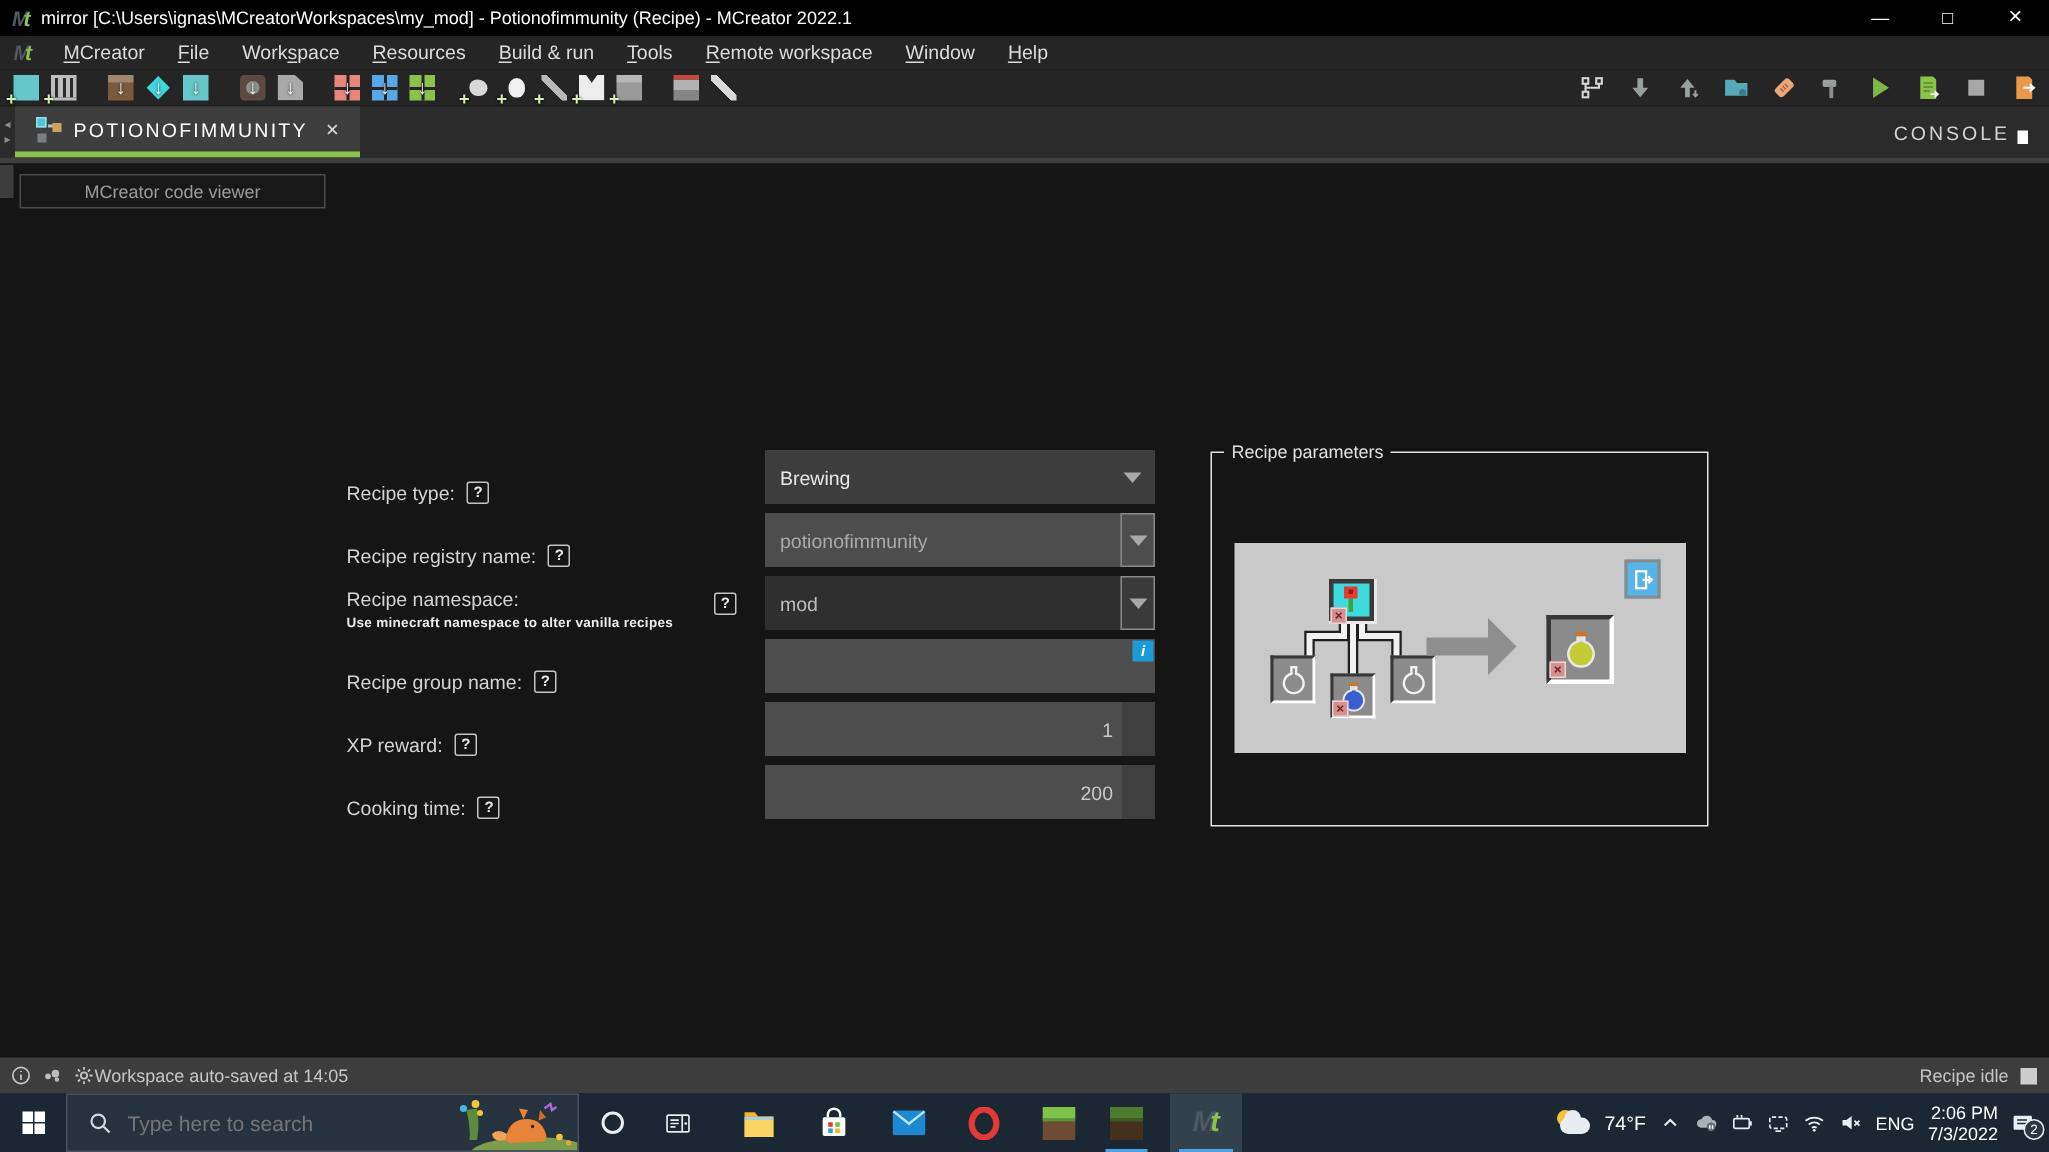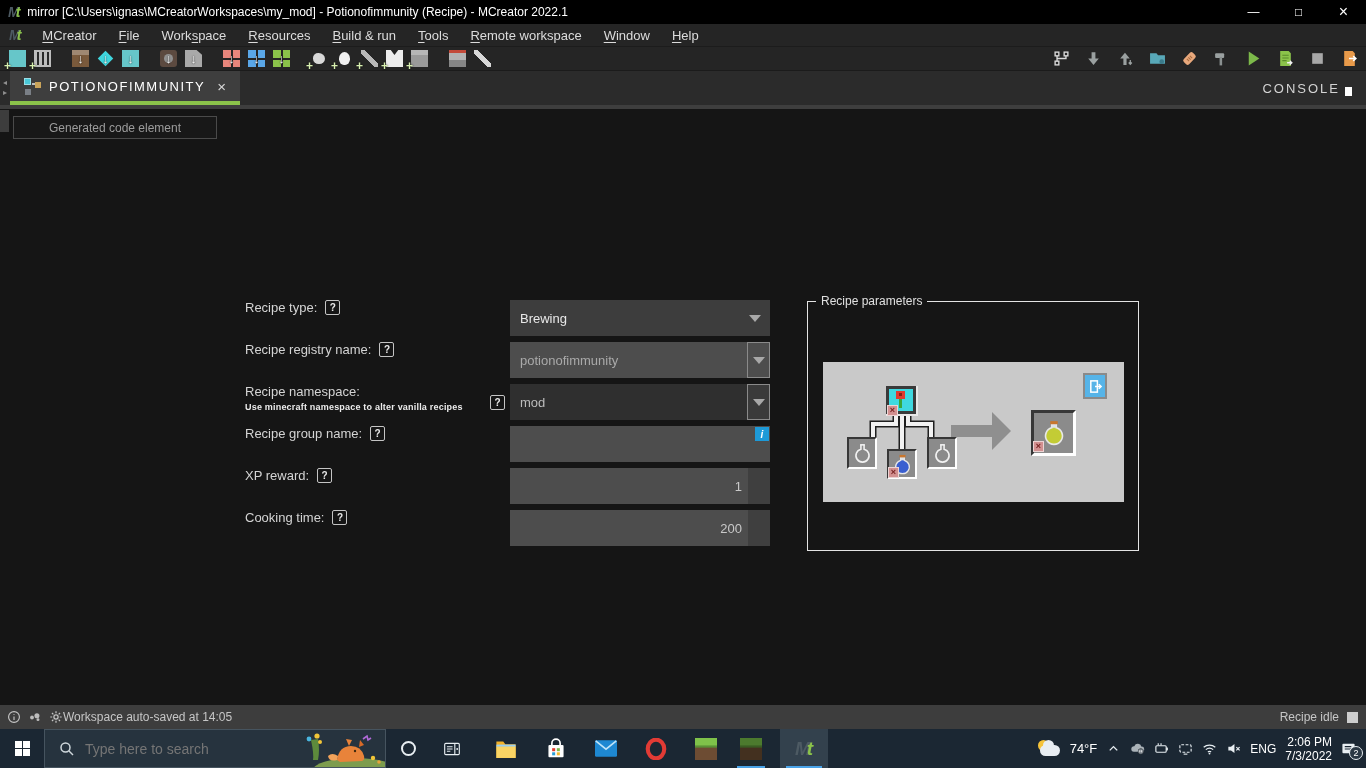--- a/index.html
+++ b/index.html
@@ -73,21 +73,21 @@
 
   
   #content{position:absolute;top:109px;left:0;width:1366px;height:596px;background:#151515}
   #splitter-handle{position:absolute;left:0;top:1px;width:9px;height:22px;background:#3d3d3d}
   .btn{display:flex;align-items:center;justify-content:center;font-size:12px}
   #gen-code-btn{position:absolute;left:13px;top:7px;width:204px;height:23px;background:#181818;border:1px solid #4a4a4a;color:#9c9c9c}
   #save-keep-btn{position:absolute;left:978px;top:8px;width:193px;height:24px;background:#4d4d4d;color:#e8e8e8}
   #save-btn{position:absolute;left:1177px;top:8px;width:184px;height:24px;background:#8bc34a;color:#1e1e1e}
 
   
-  .frow{position:absolute;left:245px;height:36px;display:flex;align-items:flex-start}
+  .frow{position:absolute;left:231px;height:36px;display:flex;align-items:flex-end}
   .flabel{color:#d4d4d4;font-size:13px;white-space:nowrap}
   .helpq{width:15px;height:15px;border:1px solid #c4c4c4;border-radius:2px;color:#e8e8e8;font-size:10px;font-weight:bold;display:inline-flex;align-items:center;justify-content:center;margin-left:8px;flex:none}
   .nslbl .flabel{display:block}
   .nslbl .fsub{display:block;font-size:9px;font-weight:bold;color:#ececec;margin-top:3px;letter-spacing:.2px}
   .ffield{position:absolute;left:510px;width:260px;height:36px;font-size:13px}
   .fselect{background:#3d3d3d;color:#e8e8e8;display:flex;align-items:center;padding-left:10px}
   .fselect .dar{position:absolute;right:9px;top:15px;width:0;height:0;border-left:6px solid transparent;border-right:6px solid transparent;border-top:7px solid #a8a8a8}
   .fcombo{display:flex;align-items:center;padding-left:10px}
   .fcombo .cbtn{position:absolute;right:0;top:0;width:23px;height:36px;border:1px solid #8a8a8a;display:flex;align-items:center;justify-content:center}
   .fcombo .cbtn b{width:0;height:0;border-left:6px solid transparent;border-right:6px solid transparent;border-top:7px solid #a8a8a8}
@@ -331,21 +331,21 @@
   <div id="console-tab">
     <span>CONSOLE</span>
     <span class="cursorblk"></span>
   </div>
 </div>
 <div id="tabstrip"></div>
 
 <div id="content">
   <div id="splitter-handle"></div>
 
-  <div id="gen-code-btn" class="btn">Generated code element</div>
+  <div id="gen-code-btn" class="btn">MCreator code viewer</div>
 
   <div class="frow" style="top:191px">
     <span class="flabel">Recipe type:</span>
     <span class="helpq">?</span>
   </div>
   <div class="ffield fselect" style="top:191px">
     <span>Brewing</span>
     <span class="dar"></span>
   </div>
 

